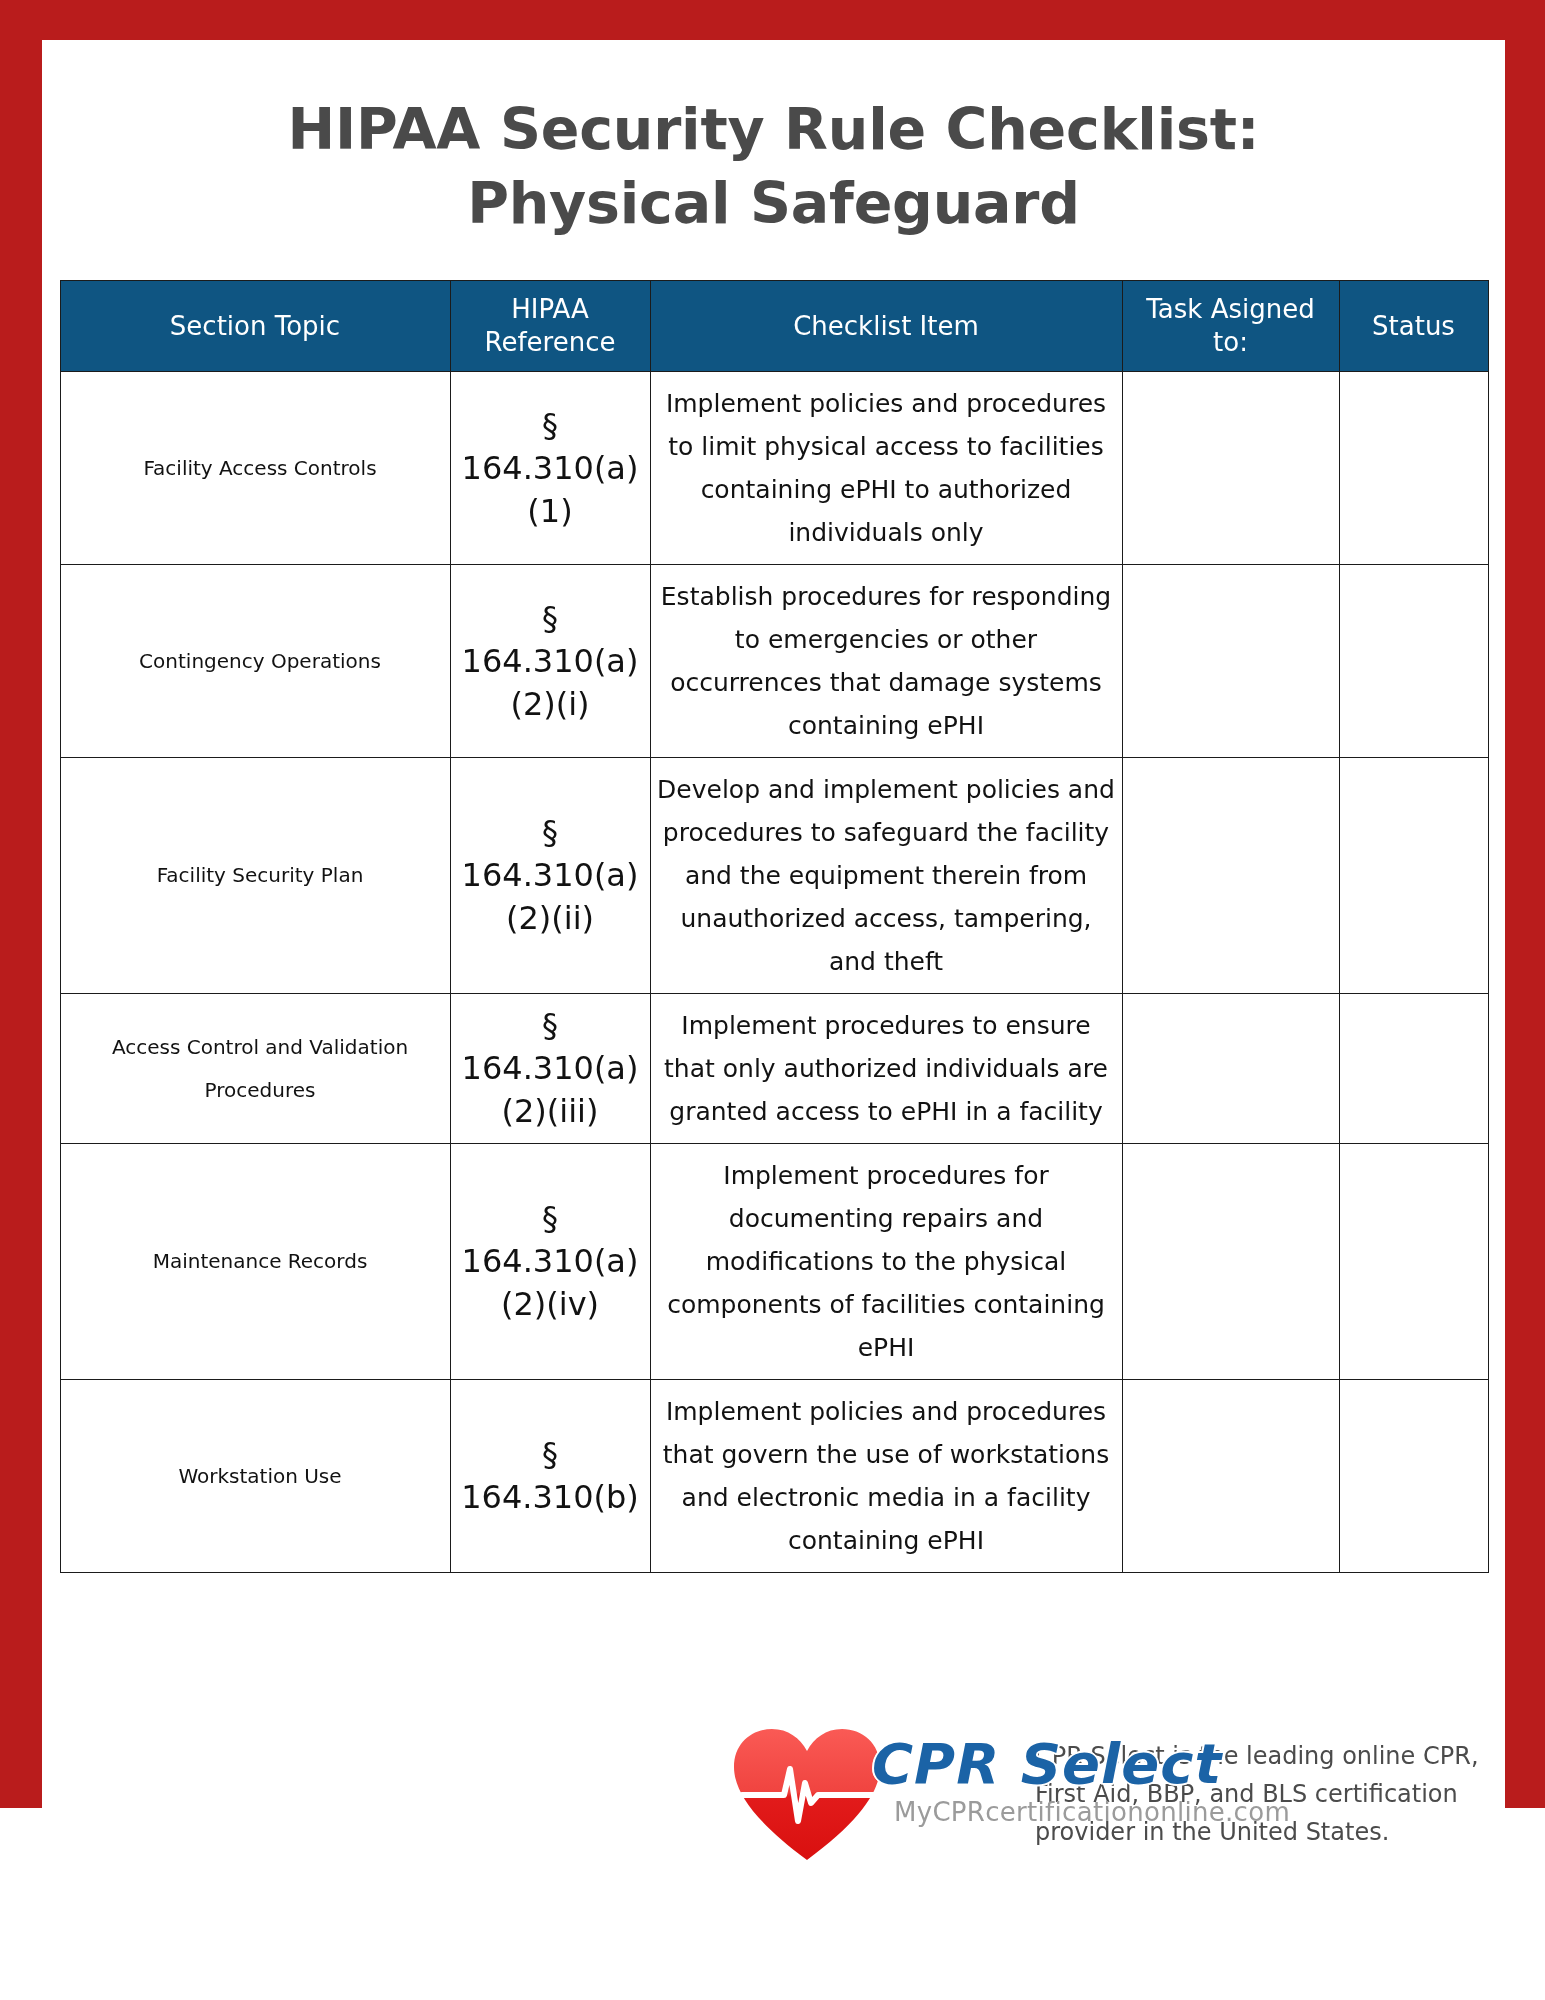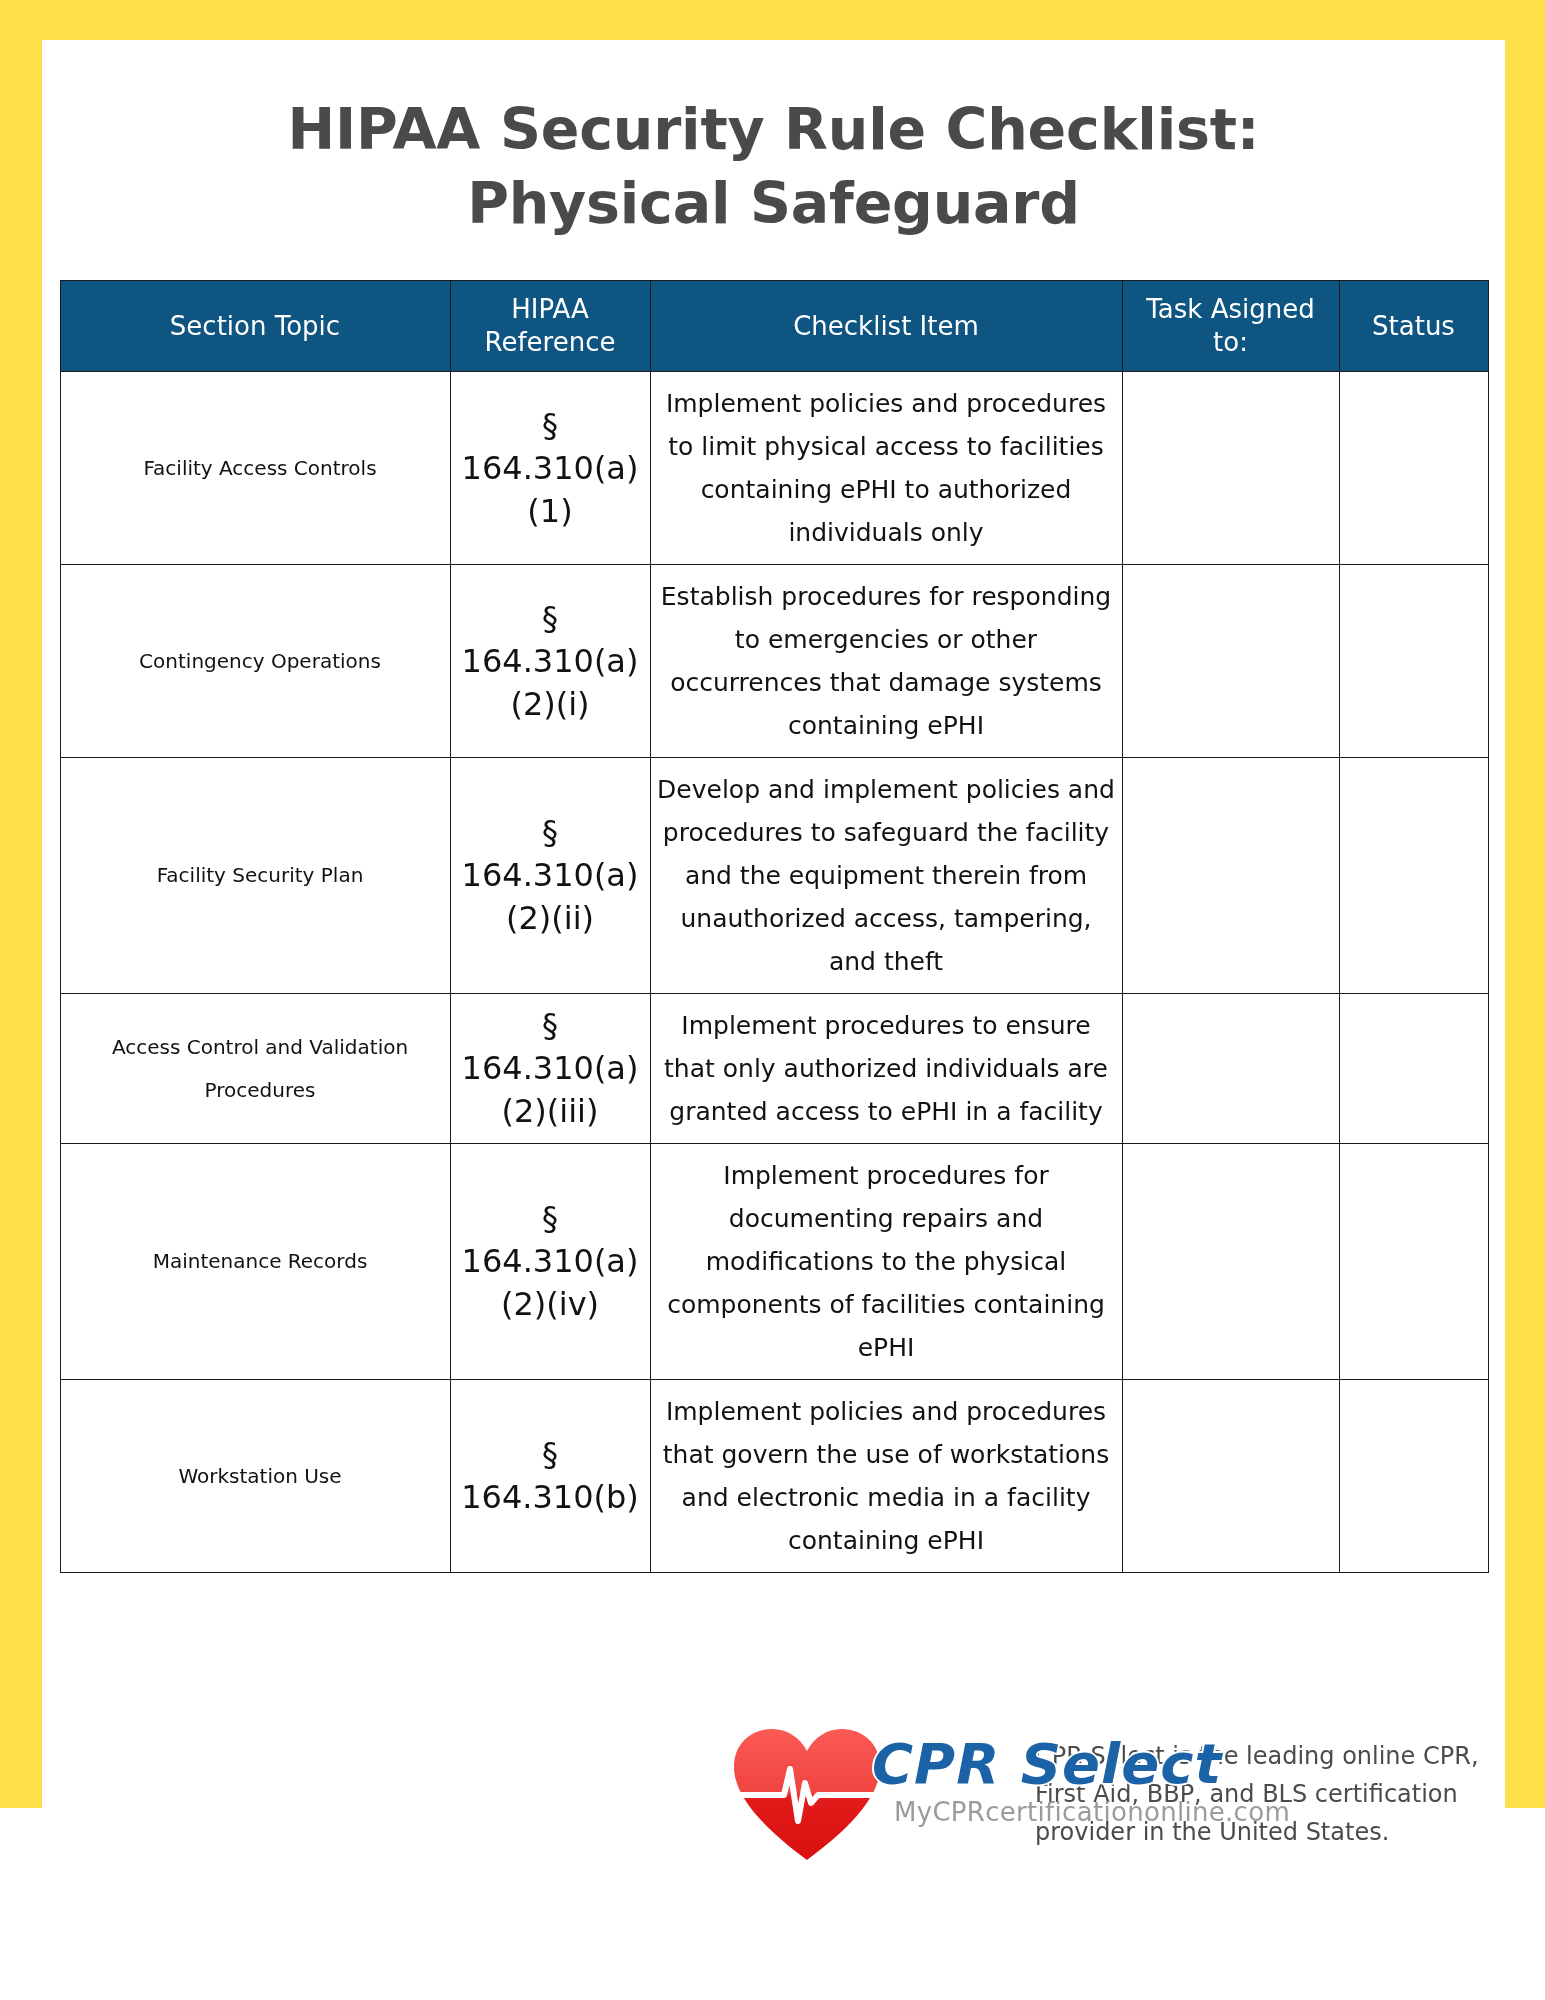--- a/index.html
+++ b/index.html
@@ -12,21 +12,21 @@
     height: 2000px;
     font-family: "Liberation Sans", sans-serif;
     overflow: hidden;
   }
 
   
   .page {
     position: relative;
     width: 1545px;
     height: 1808px;
-    background: #fde047;
+    background: #b91c1c;
     box-sizing: border-box;
   }
   .sheet {
     position: absolute;
     left: 42px;
     top: 40px;
     width: 1463px;
     height: 1915px;
     background: #ffffff;
     box-sizing: border-box;

